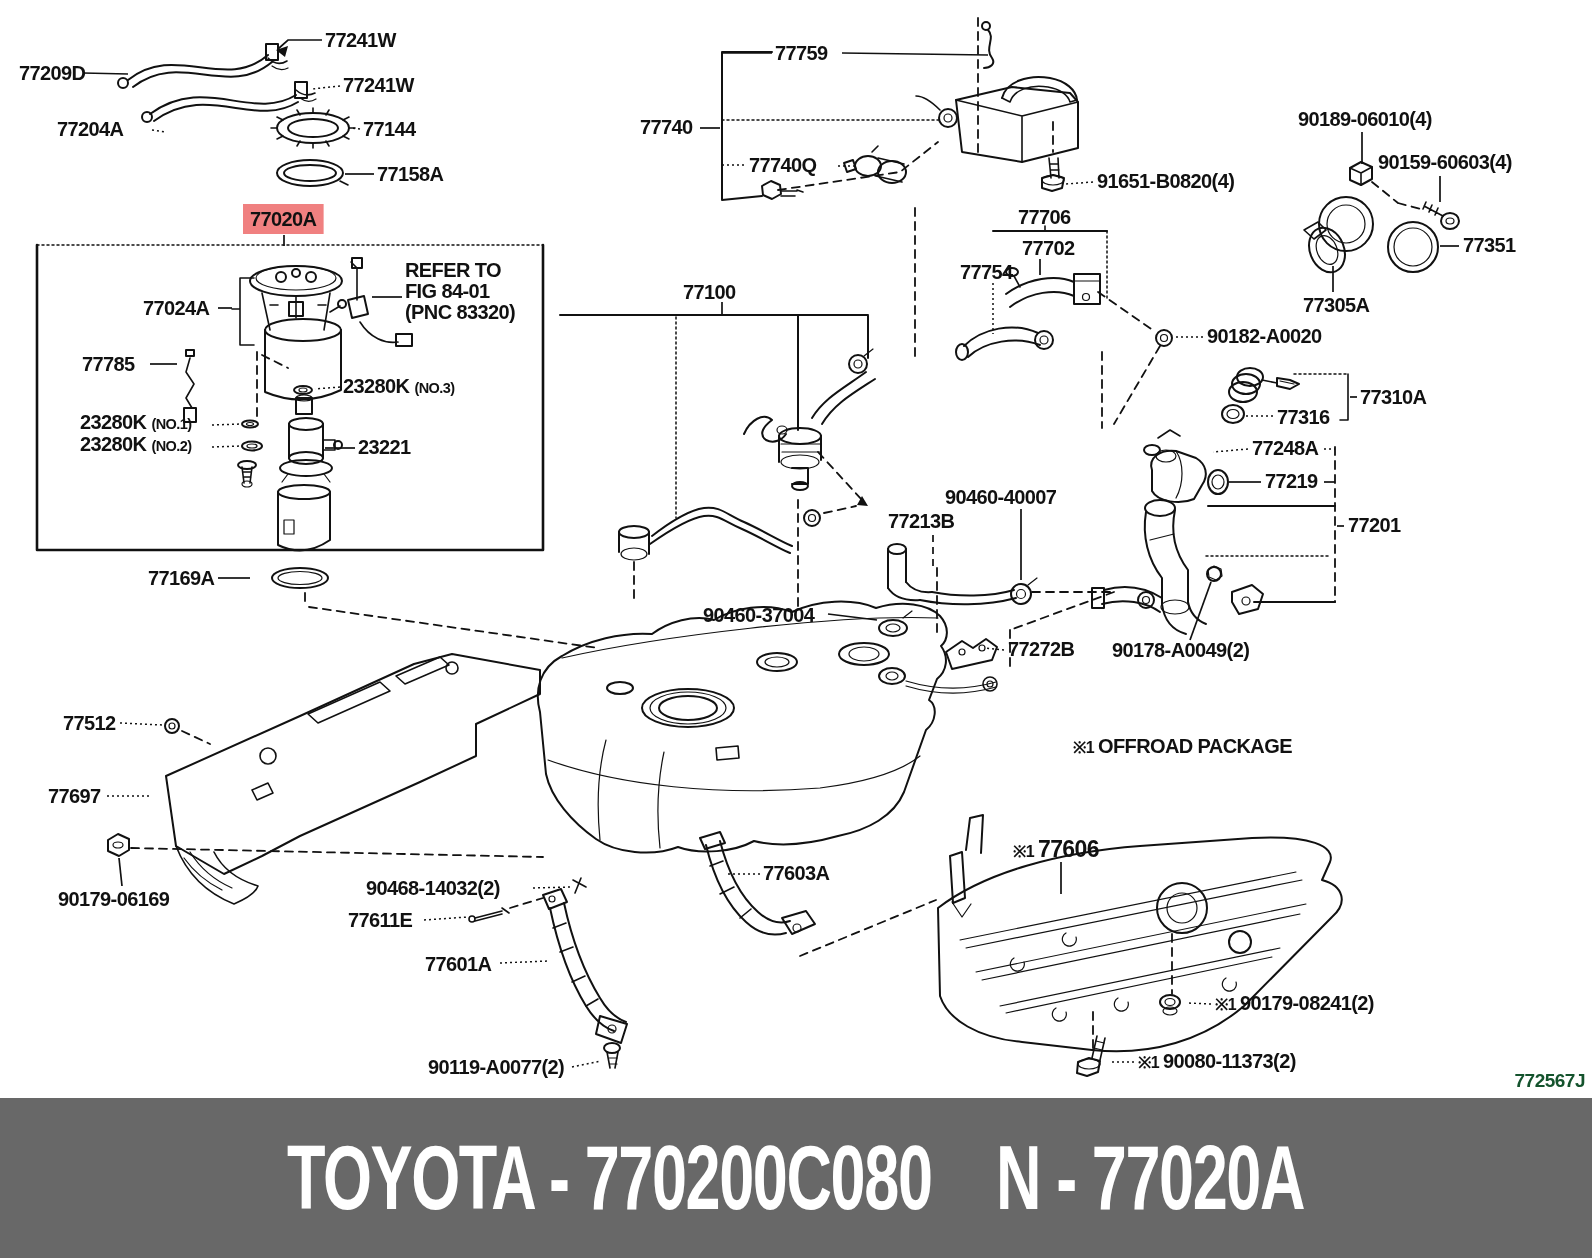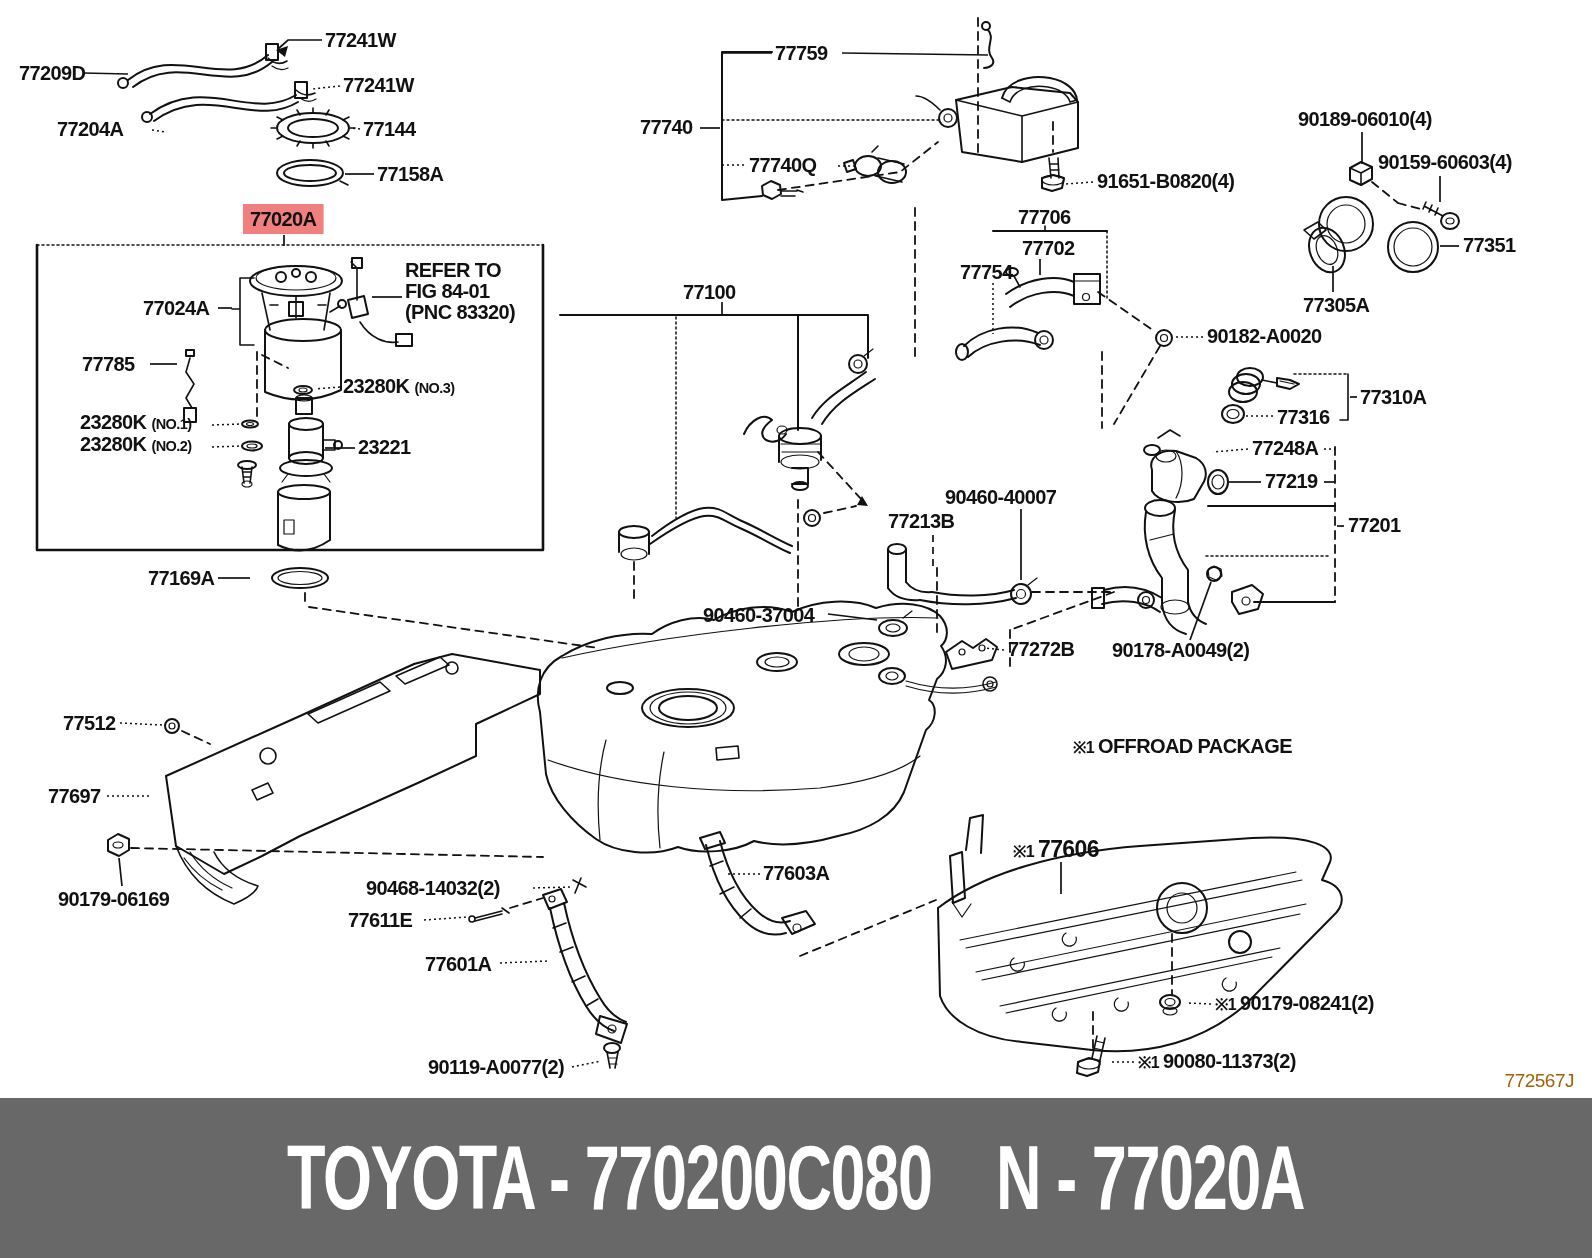--- a/index.html
+++ b/index.html
@@ -19,22 +19,22 @@
   .callouts text{font-family:"Liberation Sans",sans-serif;font-weight:bold;
     font-size:20px;fill:#111;letter-spacing:-0.6px;}
   .callouts text.lg tspan.main{font-size:23px;}
   .callouts tspan.sub{font-size:14.5px;}
   .callouts tspan.pre{font-size:16px;}
   .callouts .leader{fill:none;stroke:#111;}
   .callouts .leader.s{stroke-width:1.7;}
   .callouts .leader.d{stroke-width:1.5;stroke-dasharray:2 3;}
   .callouts .leader.h{stroke-width:1.7;stroke-dasharray:7 5;}
   
-  .corner-code{position:absolute;top:1070px;right:18px;font-weight:normal;font-size:19px;
-    color:#a16207;letter-spacing:-0.5px;}
+  .corner-code{position:absolute;top:1070px;right:7px;font-weight:bold;font-size:19px;
+    color:#14532d;letter-spacing:-0.5px;}
   
   .footer{position:absolute;left:0;top:1098px;width:1592px;height:160px;
     display:flex;align-items:center;justify-content:center;}
   .footer-inner{display:flex;gap:92px;align-items:baseline;color:#fff;
     font-weight:bold;font-size:90px;letter-spacing:-2px;transform:scaleX(0.70);
     transform-origin:center;white-space:nowrap;}
 </style>
 </head>
 <body>
 

